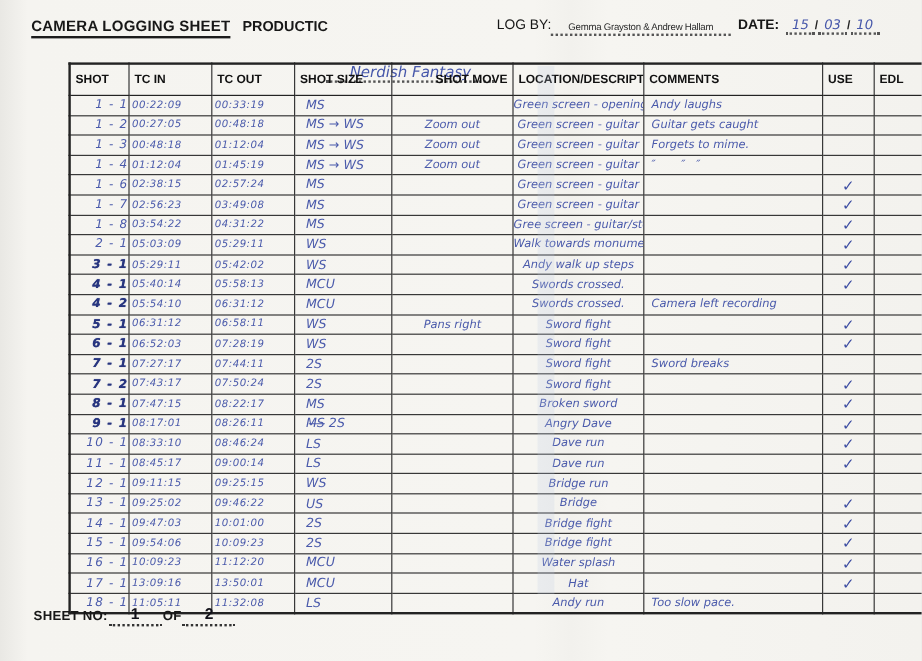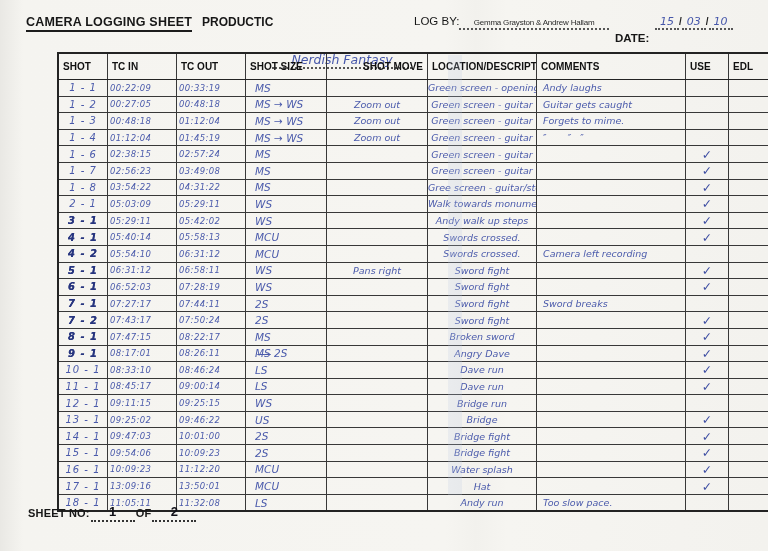--- a/index.html
+++ b/index.html
@@ -15,41 +15,41 @@
   
   .hdr { position:absolute; left:0; top:10px; width:768px; height:26px; }
   .title { position:absolute; left:26px; top:5px; font-size:12.5px; font-weight:bold;
     letter-spacing:0.2px; border-bottom:2px solid #1c1c1c; padding-bottom:1px; }
   .prod-label { position:absolute; left:202px; top:5px; font-size:12px; font-weight:bold; }
   .prod-value { position:absolute; left:272px; top:0px; width:140px; text-align:center;
     font-size:12.5px; border-bottom:2px dotted #555; padding-bottom:0px;margin-top:42px; }
   .logby-label { position:absolute; left:414px; top:5px; font-size:11.5px; font-weight:normal; }
   .logby-value { position:absolute; left:459px; top:8px; width:150px; text-align:center;
     font-size:8px; letter-spacing:-0.2px; color:#2a2a2a; border-bottom:2px dotted #555; padding-bottom:1px; white-space:nowrap; }
-  .date-label { position:absolute; left:615px; top:22px; font-size:11.5px; font-weight:bold; }
+  .date-label { position:absolute; left:615px; top:5px; font-size:11.5px; font-weight:bold; }
   .date-value { position:absolute; left:655px; top:1px; white-space:nowrap; }
   .date-seg { display:inline-block; min-width:24px; text-align:center;
     border-bottom:2px dotted #555; font-size:11px; }
   .date-slash { font-weight:bold; font-size:10px; color:#222; }
 
   .hand { font-family:"DejaVu Sans",sans-serif; font-style:italic; color:#4657aa; }
 
   
   .logtable { position:absolute; left:57px; top:52px; width:678px;
     border-collapse:collapse; table-layout:fixed; border:2px solid #232323; }
   .logtable th, .logtable td { border:1px solid #383838; padding:0 0 0 4px;
     overflow:hidden; white-space:nowrap; height:15.6px; }
   .logtable th { font-family:"Liberation Sans",sans-serif; font-style:normal;
     font-size:10px; font-weight:bold; color:#111; text-align:left; height:17px;
     border-bottom:1.5px solid #232323; }
   .logtable th.c4, .logtable th.c5 { text-align:right; padding:4px; }
   .logtable th.c5, .logtable td.c5 { border-left:none; }
 
   .logtable td { font-family:"DejaVu Sans",sans-serif; font-style:italic; color:#4a5aab; }
-  td.c0 { text-align:center; font-size:10px; padding:0; letter-spacing:1px; }
+  td.c0 { text-align:right; font-size:10px; padding:0; letter-spacing:1px; }
   td.c0.dark { color:#27357f; font-weight:bold; text-shadow:0 0 0.6px #27357f; }
   td.c1, td.c2 { font-size:8.5px; letter-spacing:0.4px; padding-left:2px; }
   td.c3 { font-size:10.5px; padding-left:9px; }
   td.c4 { font-size:9.5px; text-align:center; padding:0; }
   td.c5 { font-size:9.5px; text-align:center; padding:0; }
   td.c6 { font-size:9.5px; padding-left:6px; }
   td.c7 { text-align:center; font-size:12.5px; padding:0; color:#3d4da2; }
   td.c8 { padding:0; }
 
   

